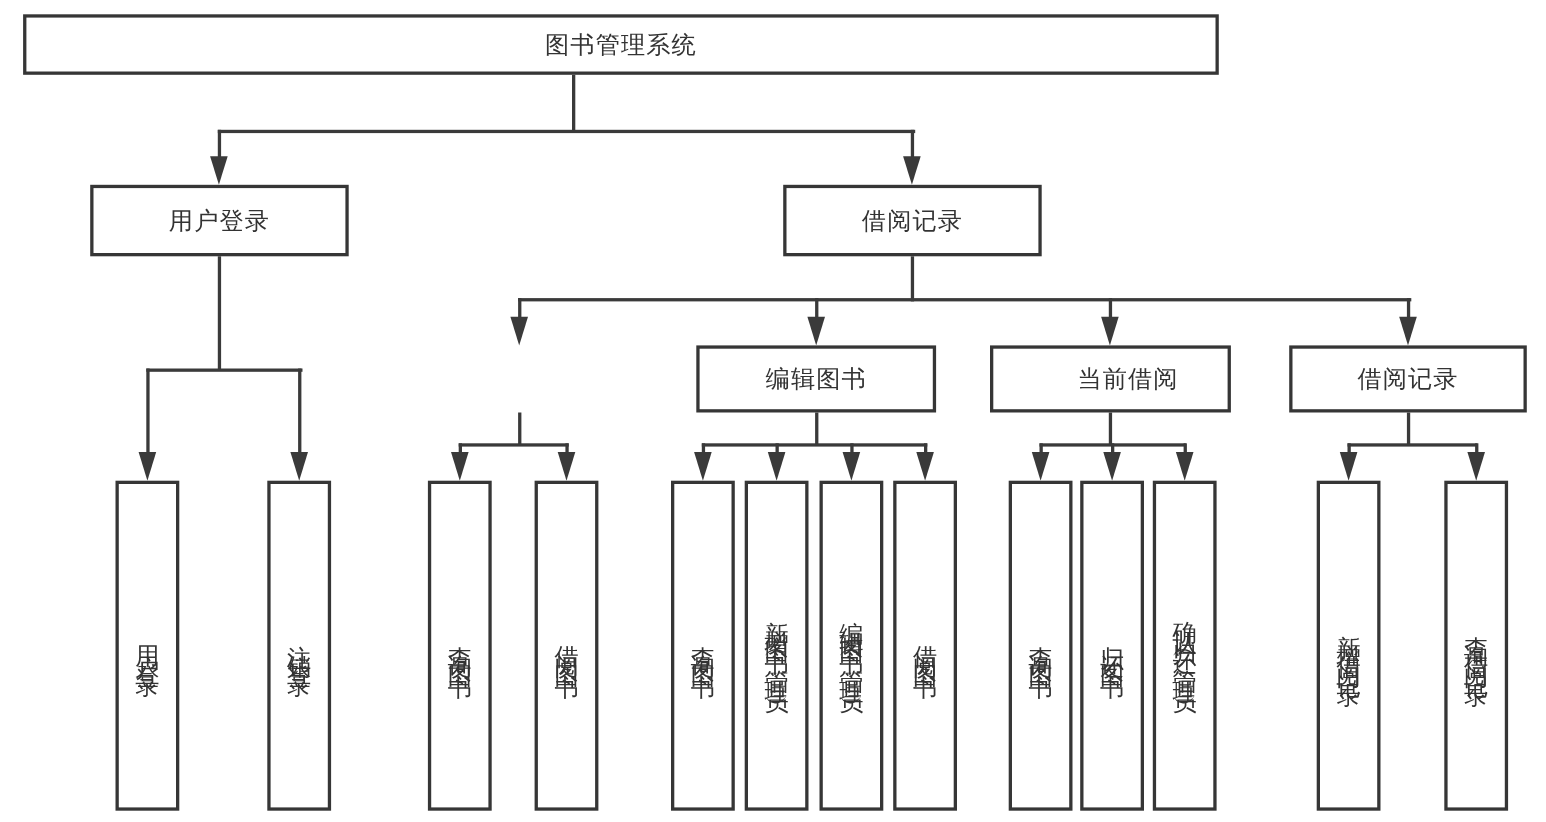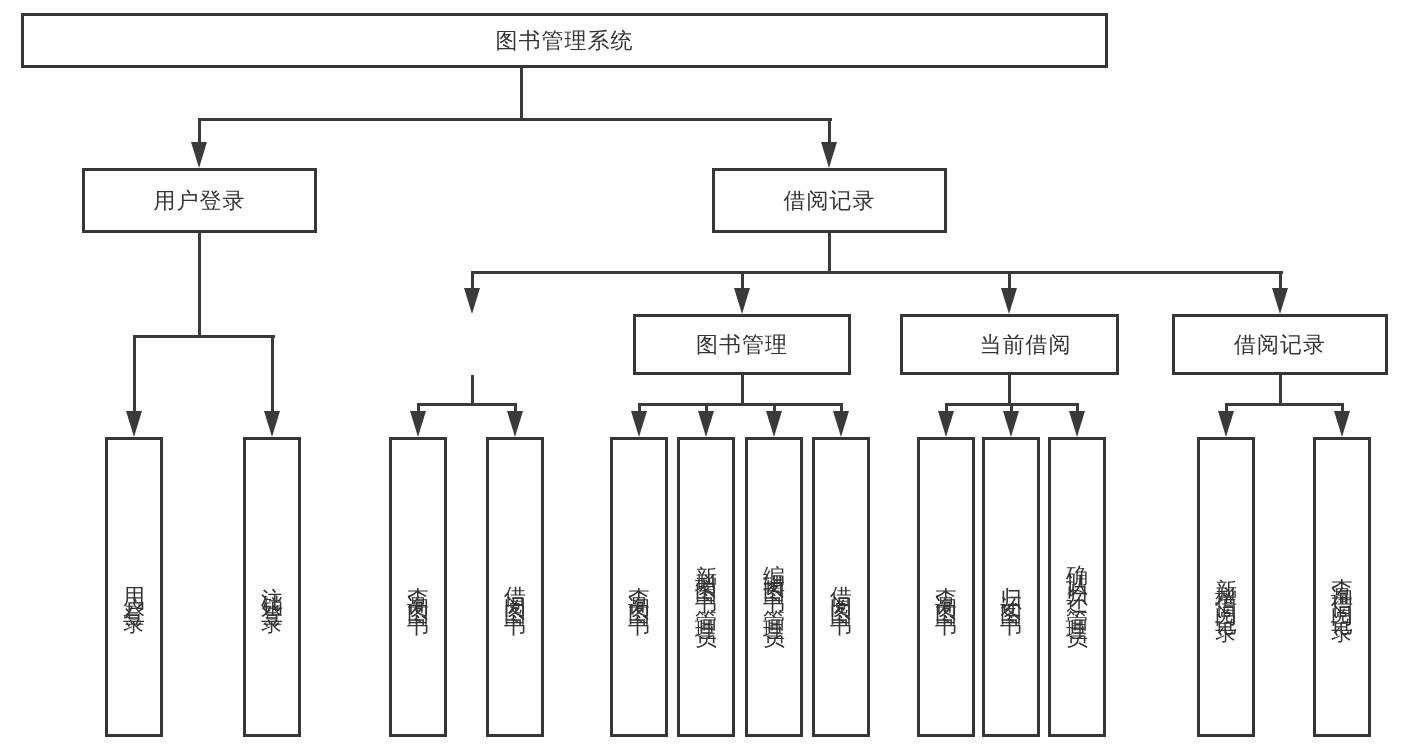--- a/index.html
+++ b/index.html
@@ -75,21 +75,21 @@
   <div class="vl" style="left:471px; top:271px; height:21px;"></div>
   <div class="arr" style="left:464px; top:288px;"></div>
   <div class="vl" style="left:741px; top:271px; height:21px;"></div>
   <div class="arr" style="left:734px; top:288px;"></div>
   <div class="vl" style="left:1008px; top:271px; height:21px;"></div>
   <div class="arr" style="left:1001px; top:288px;"></div>
   <div class="vl" style="left:1279px; top:271px; height:21px;"></div>
   <div class="arr" style="left:1272px; top:288px;"></div>
 
   <div class="node" style="left:633px; top:314px; width:218px; height:61px;">
-    <span>图书管理</span>
+    <span>编辑图书</span>
   </div>
   <div class="node" style="left:900px; top:314px; width:219px; height:61px;padding-left:32px;">
     <span>当前借阅</span>
   </div>
   <div class="node" style="left:1172px; top:314px; width:216px; height:61px;">
     <span>借阅记录</span>
   </div>
 
   <div class="vl" style="left:471px; top:375px; height:30px;"></div>
   <div class="hl" style="left:417px; top:403px; width:100px;"></div>

